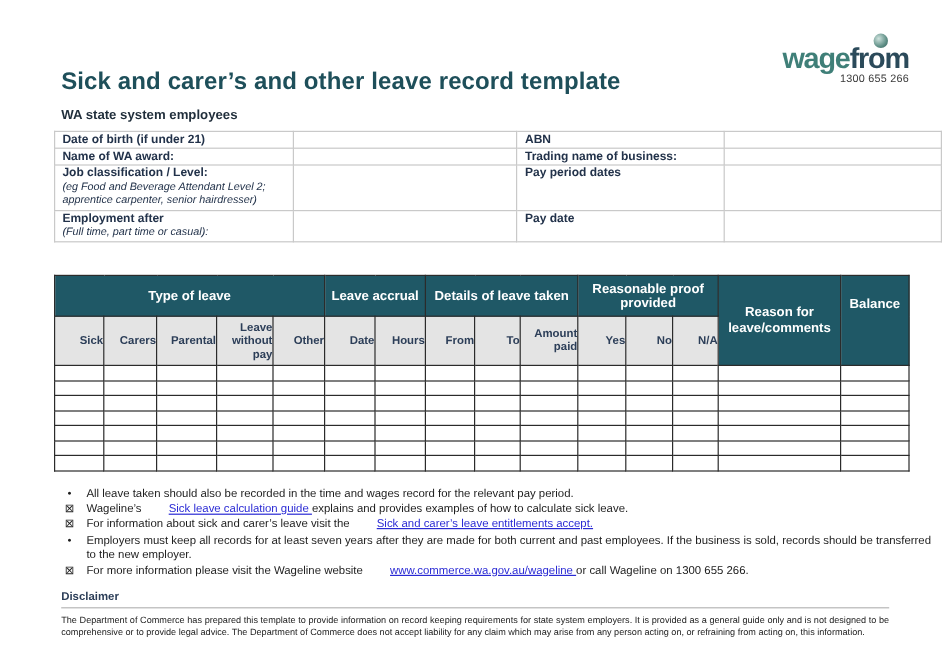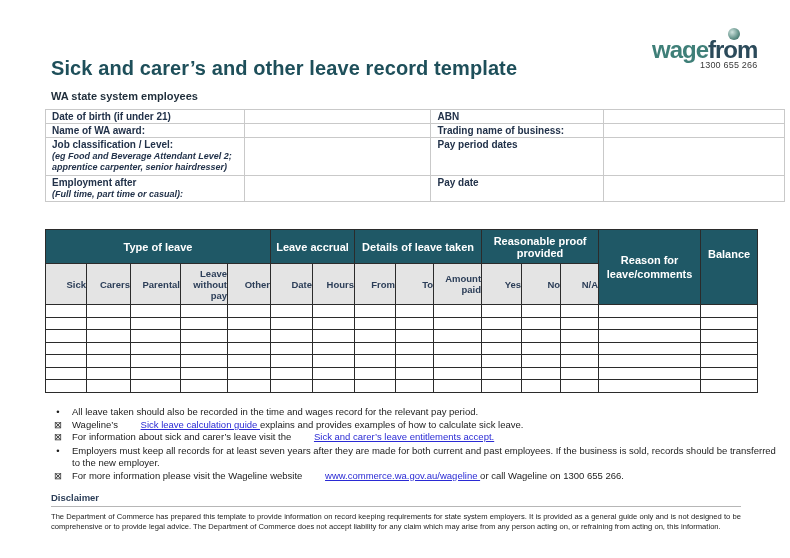--- a/index.html
+++ b/index.html
@@ -15,21 +15,21 @@
                 background:radial-gradient(circle at 35% 35%, #cfe3de, #5f8f86 60%, #2f5b56); }
   .logo-phone { position:absolute; left:60px; top:24px; font-size:9px; color:#3a3a3a; letter-spacing:0.2px; }
 
   .title { left:51px; top:57px; font-size:20px; font-weight:bold; color:#1e4f5a; letter-spacing:0.1px; }
   .subtitle { left:51px; top:90px; font-size:11px; font-weight:bold; color:#1f2d3a; }
 
   table { border-collapse:collapse; }
   .info { left:45px; top:109px; width:740px; }
   .info td { border:1px solid #c9c9c9; font-size:10px; padding:1px 6px; vertical-align:top; color:#22324a; }
   .info td b { font-weight:bold; }
-  .info .ital { font-style:italic; font-size:9px; font-weight:bold; }
+  .info .ital { font-style:italic; font-size:9px; font-weight:normal; }
 
   .leave { left:45px; top:229px; width:712px; table-layout:fixed; }
   .leave th, .leave td { border:1px solid #2b2b2b; padding:0; }
   .leave th.dark { background:#1f5866; color:#ffffff; font-size:11px; font-weight:bold; text-align:center; }
   .leave th.light { background:#e4e4e4; color:#2c3e58; font-size:9.5px; font-weight:bold; text-align:right; line-height:11px; }
   .leave td { height:11.5px; background:#fff; }
 
   .notes { left:52px; top:406px; width:730px; font-size:9.5px; color:#1c1c1c; }
   .note { position:relative; padding-left:20px; line-height:12px; margin-bottom:0.5px; }
   .note .mk { position:absolute; left:0; top:0; width:12px; text-align:center; }

